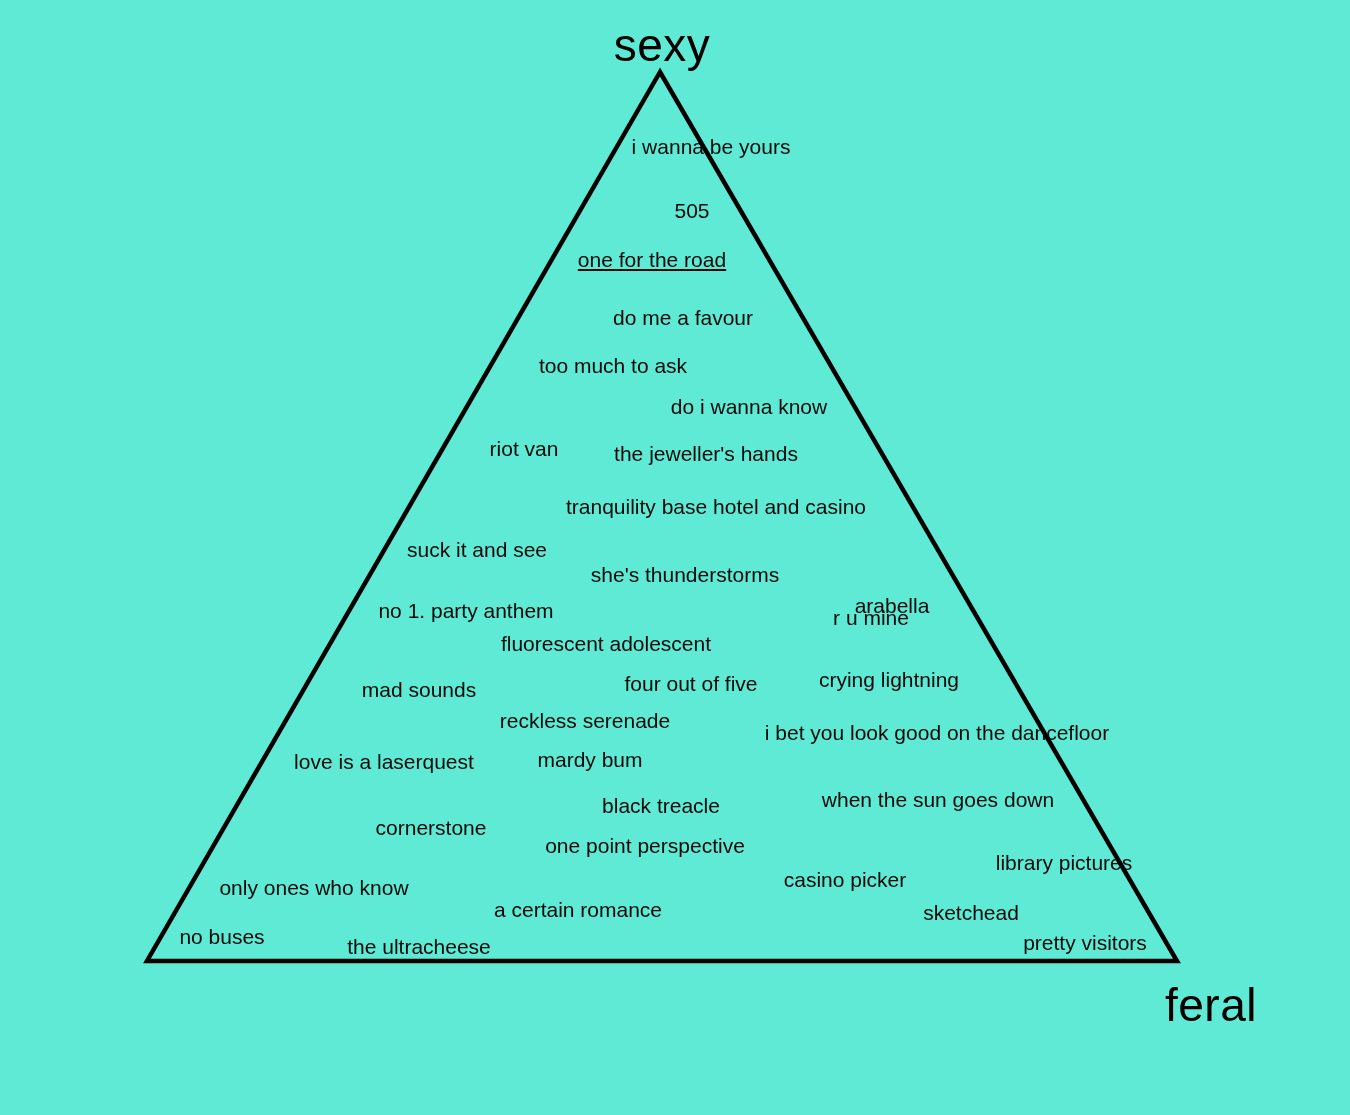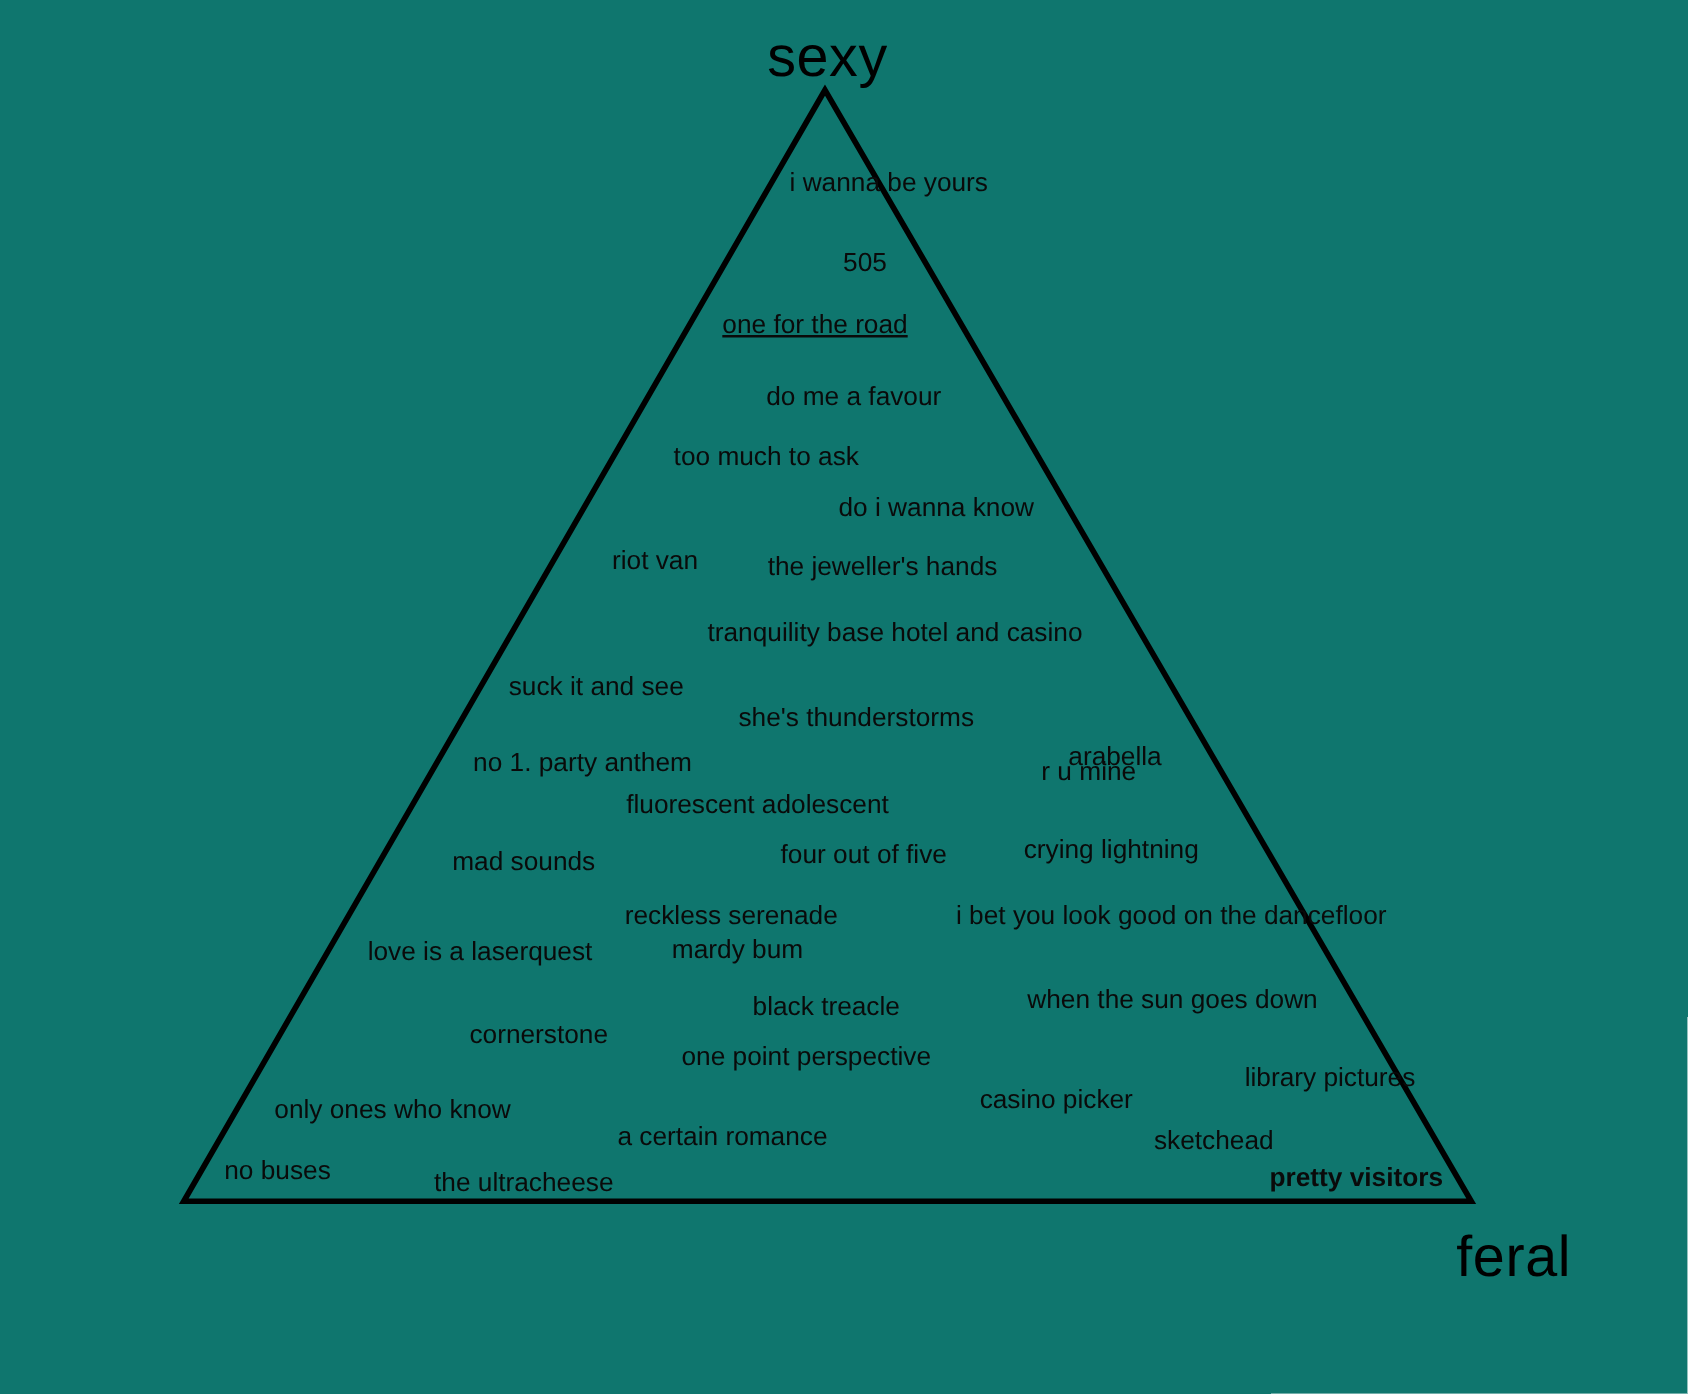--- a/index.html
+++ b/index.html
@@ -4,21 +4,21 @@
 <style>
   html, body {
     margin: 0;
     padding: 0;
     background: #ffffff;
   }
   #canvas {
     position: relative;
     width: 1350px;
     height: 1115px;
-    background: #0f766e;
+    background: #5eead4;
     font-family: "Liberation Sans", "DejaVu Sans", sans-serif;
     overflow: hidden;
   }
   #triangle-svg {
     position: absolute;
     left: 0;
     top: 0;
     width: 1350px;
     height: 1115px;
   }
@@ -64,31 +64,31 @@
       <span class="song" style="left: 716px; top: 507px;">tranquility base hotel and casino</span>
       <span class="song" style="left: 477px; top: 550px;">suck it and see</span>
       <span class="song" style="left: 685px; top: 575px;">she's thunderstorms</span>
       <span class="song" style="left: 892px; top: 562px; margin-top: 44px;">arabella</span>
       <span class="song" style="left: 466px; top: 611px;">no 1. party anthem</span>
       <span class="song" style="left: 871px; top: 618px;">r u mine</span>
       <span class="song" style="left: 606px; top: 644px;">fluorescent adolescent</span>
       <span class="song" style="left: 419px; top: 690px;">mad sounds</span>
       <span class="song" style="left: 691px; top: 684px;">four out of five</span>
       <span class="song" style="left: 889px; top: 680px;">crying lightning</span>
-      <span class="song" style="left: 585px; top: 721px; margin-top: 12px;">reckless serenade</span>
+      <span class="song" style="left: 585px; top: 721px;">reckless serenade</span>
       <span class="song" style="left: 937px; top: 733px;">i bet you look good on the dancefloor</span>
       <span class="song" style="left: 384px; top: 762px;">love is a laserquest</span>
       <span class="song" style="left: 590px; top: 760px;">mardy bum</span>
       <span class="song" style="left: 661px; top: 806px;">black treacle</span>
       <span class="song" style="left: 938px; top: 800px;">when the sun goes down</span>
       <span class="song" style="left: 431px; top: 828px;">cornerstone</span>
       <span class="song" style="left: 645px; top: 846px;">one point perspective</span>
       <span class="song" style="left: 1064px; top: 863px;">library pictures</span>
       <span class="song" style="left: 845px; top: 880px;">casino picker</span>
       <span class="song" style="left: 314px; top: 888px;">only ones who know</span>
       <span class="song" style="left: 578px; top: 910px;">a certain romance</span>
       <span class="song" style="left: 971px; top: 913px;">sketchead</span>
       <span class="song" style="left: 222px; top: 937px;">no buses</span>
       <span class="song" style="left: 419px; top: 947px;">the ultracheese</span>
-      <span class="song" style="left: 1085px; top: 943px; font-weight: bold;">pretty visitors</span>
+      <span class="song" style="left: 1085px; top: 943px;">pretty visitors</span>
     </div>
 
 </div>
 
 </body></html>

